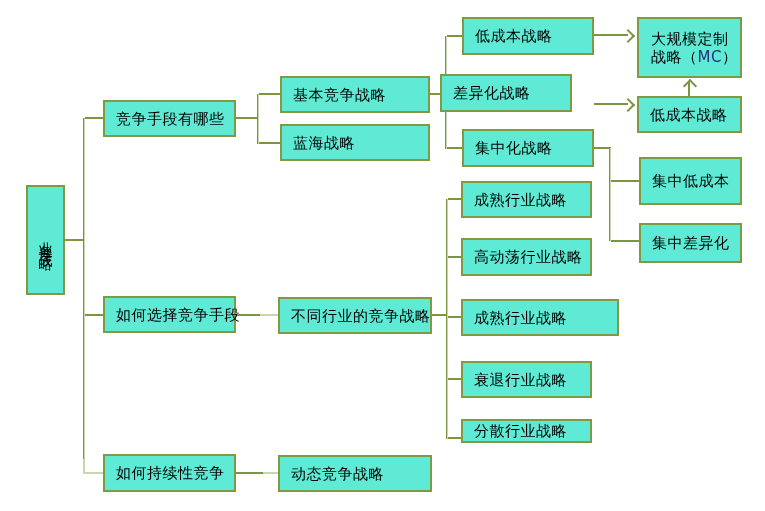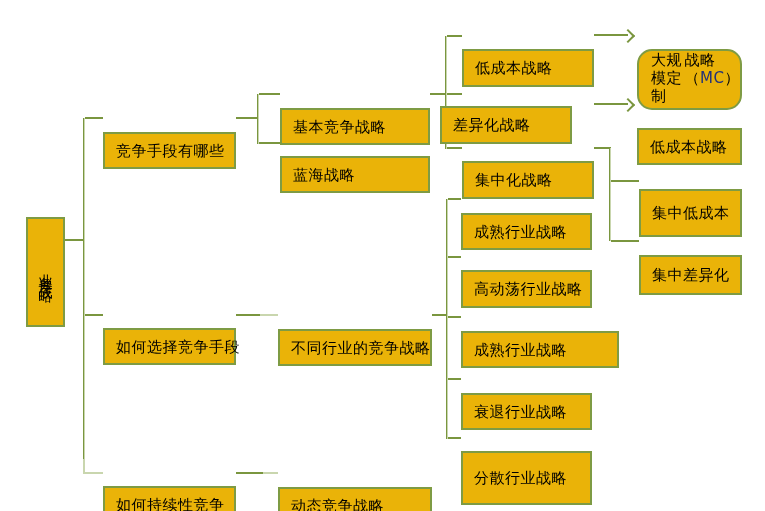--- a/index.html
+++ b/index.html
@@ -1,29 +1,29 @@
 <!DOCTYPE html>
 <html><head>
 <meta charset="utf-8">
 <style>
   html,body{margin:0;padding:0;background:#ffffff;}
   #canvas{
     position:relative;width:765px;height:511px;background:#ffffff;overflow:hidden;
     font-family:"DejaVu Sans","Liberation Sans",sans-serif;color:#000000;
   }
   .node{
-    position:absolute;box-sizing:border-box;border:2px solid #7E9B44;background:#eab308;
+    position:absolute;box-sizing:border-box;border:2px solid #7E9B44;background:#5eead4;
     display:flex;align-items:center;padding-left:11px;font-size:15px;letter-spacing:0.5px;
-    line-height:1.2;white-space:nowrap;margin-top:32px;
+    line-height:1.2;white-space:nowrap;
   }
   .node.vbox{
     padding:0;justify-content:center;align-items:center;
     writing-mode:vertical-rl;text-orientation:upright;letter-spacing:4px;font-size:14px;
   }
-  .node.two-line{align-items:flex-start;justify-content:center;padding-left:12px;white-space:normal;border-radius:15px;}
+  .node.two-line{flex-direction:column;align-items:flex-start;justify-content:center;padding-left:12px;white-space:normal;}
   .mc-blue{color:#243278;}
   .ln-h{position:absolute;height:2px;background:#7A963F;}
   .ln-v{position:absolute;width:2px;background:linear-gradient(to right,#7A963F 1px,#C9D6AE 1px);}
   .ln-h.light{background:#C9D6AE;}
   .ln-v.light{background:#C9D6AE;}
   .ln-v.solid{background:#7A963F;}
   .chev-r{position:absolute;width:8px;height:8px;border-top:2px solid #7A963F;border-right:2px solid #7A963F;transform:rotate(45deg);}
   .chev-u{position:absolute;width:8px;height:8px;border-top:2px solid #7A963F;border-right:2px solid #7A963F;transform:rotate(-45deg);}
 </style>
 </head>
@@ -94,17 +94,17 @@
   <div class="node" style="left:637px;top:96px;width:105px;height:37px;">低成本战略</div>
   <div class="node" style="left:639px;top:157px;width:103px;height:48px;">集中低成本</div>
   <div class="node" style="left:639px;top:223px;width:103px;height:40px;">集中差异化</div>
 
   <div class="node" style="left:278px;top:297px;width:154px;height:37px;">不同行业的竞争战略</div>
 
   <div class="node" style="left:461px;top:181px;width:131px;height:37px;">成熟行业战略</div>
   <div class="node" style="left:461px;top:238px;width:131px;height:38px;">高动荡行业战略</div>
   <div class="node" style="left:461px;top:299px;width:158px;height:37px;">成熟行业战略</div>
   <div class="node" style="left:461px;top:361px;width:131px;height:37px;">衰退行业战略</div>
-  <div class="node" style="left:461px;top:419px;width:131px;height:54px;">分散行业战略</div>
+  <div class="node" style="left:461px;top:419px;width:131px;height:24px;">分散行业战略</div>
 
   <div class="node" style="left:278px;top:455px;width:154px;height:37px;">动态竞争战略</div>
 
 </div>
 
 </body></html>

